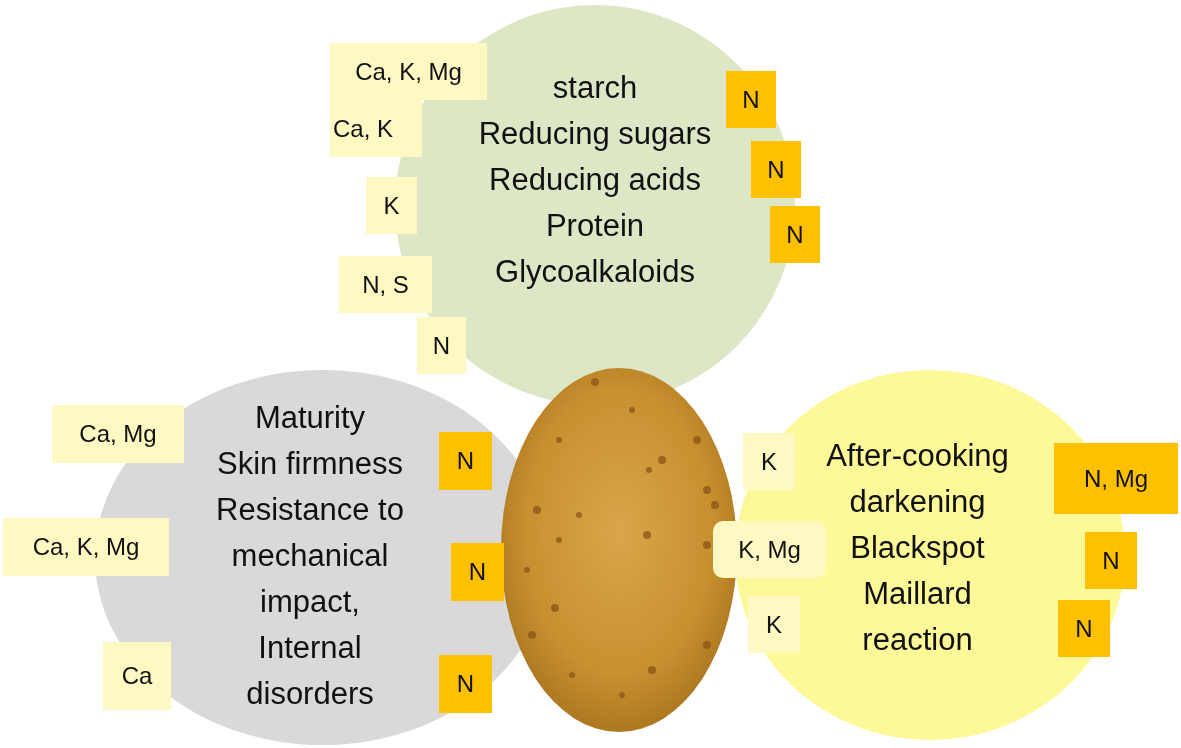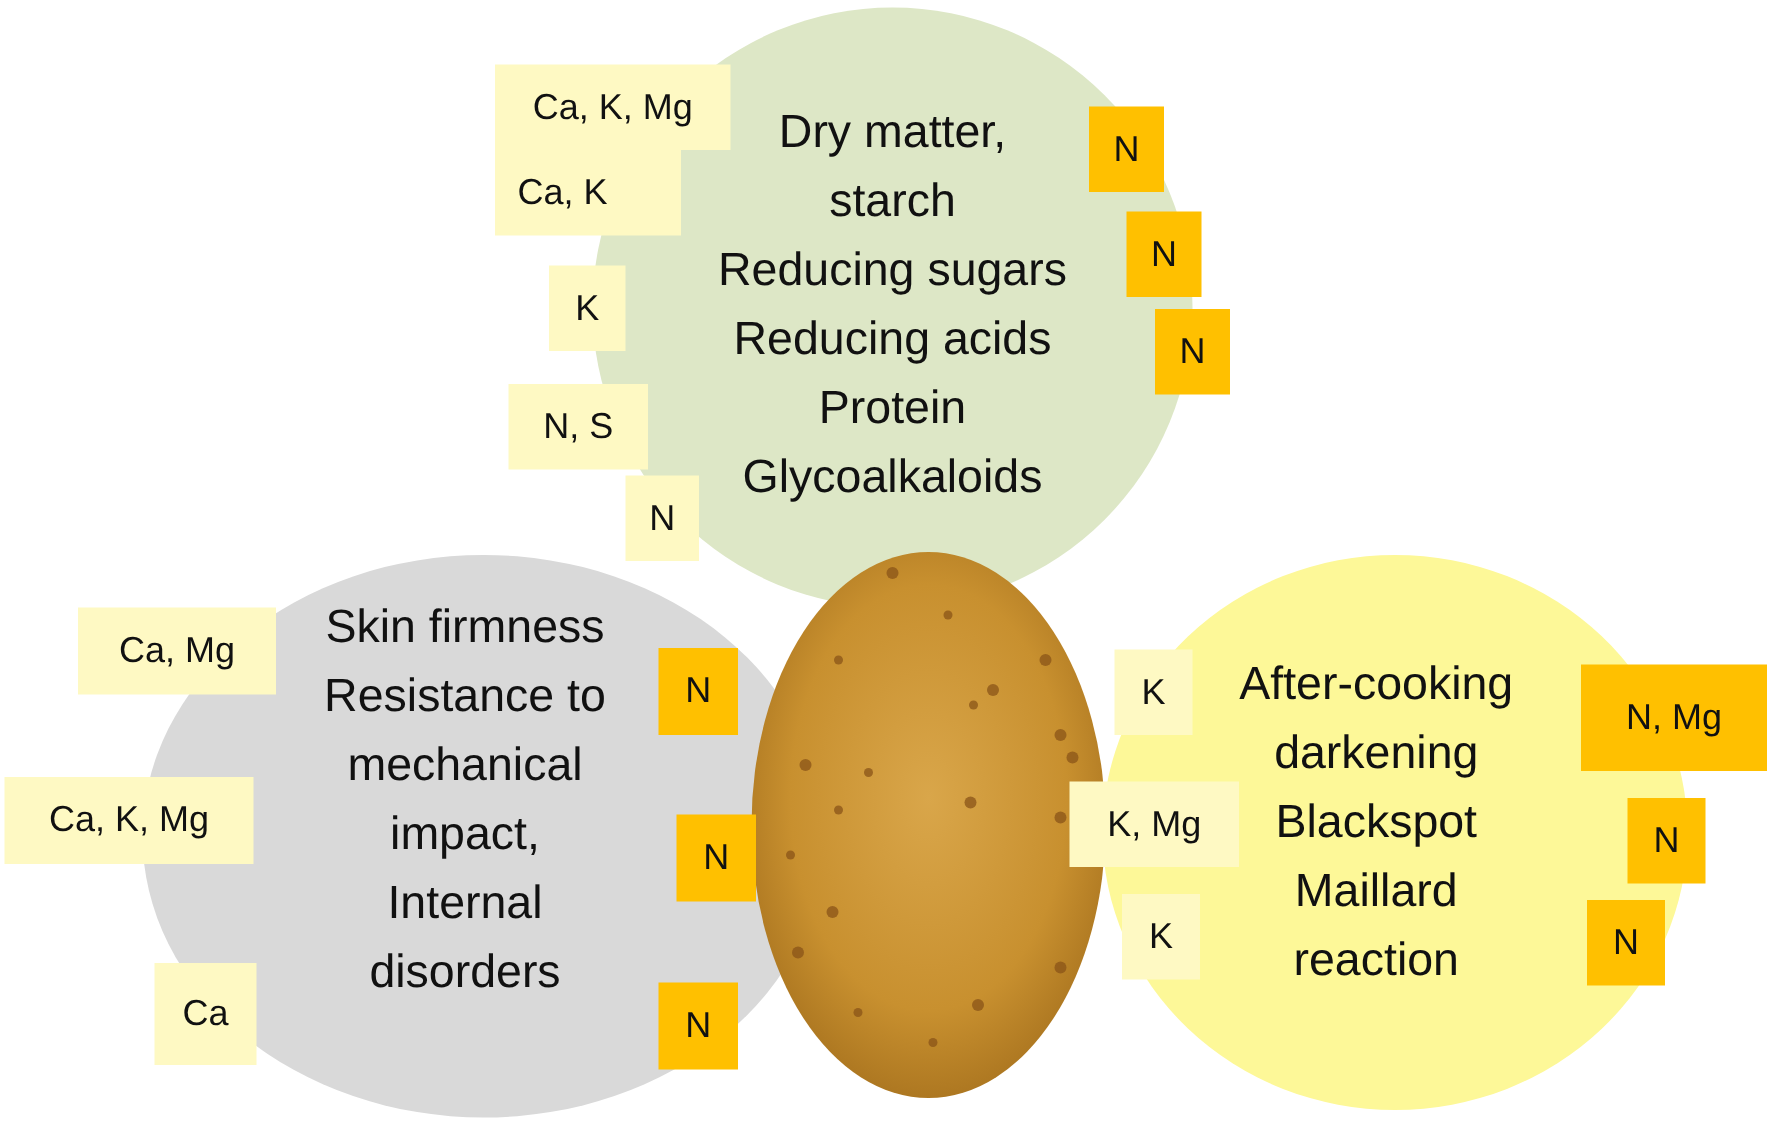--- a/index.html
+++ b/index.html
@@ -80,39 +80,39 @@
       <circle cx="58" cy="248" r="4"></circle>
       <circle cx="35" cy="275" r="4"></circle>
       <circle cx="210" cy="285" r="4"></circle>
       <circle cx="155" cy="310" r="4"></circle>
       <circle cx="75" cy="315" r="3"></circle>
       <circle cx="125" cy="335" r="3"></circle>
     </g>
   </svg>
 
   <div class="text-block" style="left:455px; top:65px; width:280px;">
-    <div>Dry matter,</div>
     <div>starch</div>
     <div>Reducing sugars</div>
     <div>Reducing acids</div>
     <div>Protein</div>
     <div>Glycoalkaloids</div>
   </div>
 
   <div class="tag tag-blue" style="left:330px; top:43px; width:157px; height:57px;">Ca, K, Mg</div>
-  <div class="tag tag-blue" style="left:330px; top:100px; width:124px; height:57px; justify-content:flex-start; padding-left:15px;">Ca, K</div>
+  <div class="tag tag-blue" style="left:330px; top:100px; width:92px; height:57px; justify-content:flex-start; padding-left:3px;">Ca, K</div>
   <div class="tag tag-blue" style="left:366px; top:177px; width:51px; height:57px;">K</div>
   <div class="tag tag-blue" style="left:339px; top:256px; width:93px; height:57px;">N, S</div>
   <div class="tag tag-blue" style="left:417px; top:317px; width:49px; height:57px;">N</div>
 
   <div class="tag tag-orange" style="left:726px; top:71px; width:50px; height:57px;">N</div>
   <div class="tag tag-orange" style="left:751px; top:141px; width:50px; height:57px;">N</div>
   <div class="tag tag-orange" style="left:770px; top:206px; width:50px; height:57px;">N</div>
 
   <div class="text-block" style="left:190px; top:395px; width:240px;">
+    <div>Maturity</div>
     <div>Skin firmness</div>
     <div>Resistance to</div>
     <div>mechanical</div>
     <div>impact,</div>
     <div>Internal</div>
     <div>disorders</div>
   </div>
 
   <div class="tag tag-blue" style="left:52px; top:405px; width:132px; height:58px;">Ca, Mg</div>
   <div class="tag tag-blue" style="left:3px; top:518px; width:166px; height:58px;">Ca, K, Mg</div>
@@ -124,20 +124,20 @@
 
   <div class="text-block" style="left:800px; top:433px; width:235px;">
     <div>After-cooking</div>
     <div>darkening</div>
     <div>Blackspot</div>
     <div>Maillard</div>
     <div>reaction</div>
   </div>
 
   <div class="tag tag-blue" style="left:743px; top:433px; width:52px; height:57px;">K</div>
-  <div class="tag tag-blue" style="left:713px; top:521px; width:113px; height:57px;">K, Mg</div>
+  <div class="tag tag-blue" style="left:713px; top:521px; width:113px; height:57px;border-radius:10px;">K, Mg</div>
   <div class="tag tag-blue" style="left:748px; top:596px; width:52px; height:57px;">K</div>
 
   <div class="tag tag-orange" style="left:1054px; top:443px; width:124px; height:71px;">N, Mg</div>
   <div class="tag tag-orange" style="left:1085px; top:532px; width:52px; height:57px;">N</div>
   <div class="tag tag-orange" style="left:1058px; top:600px; width:52px; height:57px;">N</div>
 
 </div>
 
 </body></html>

